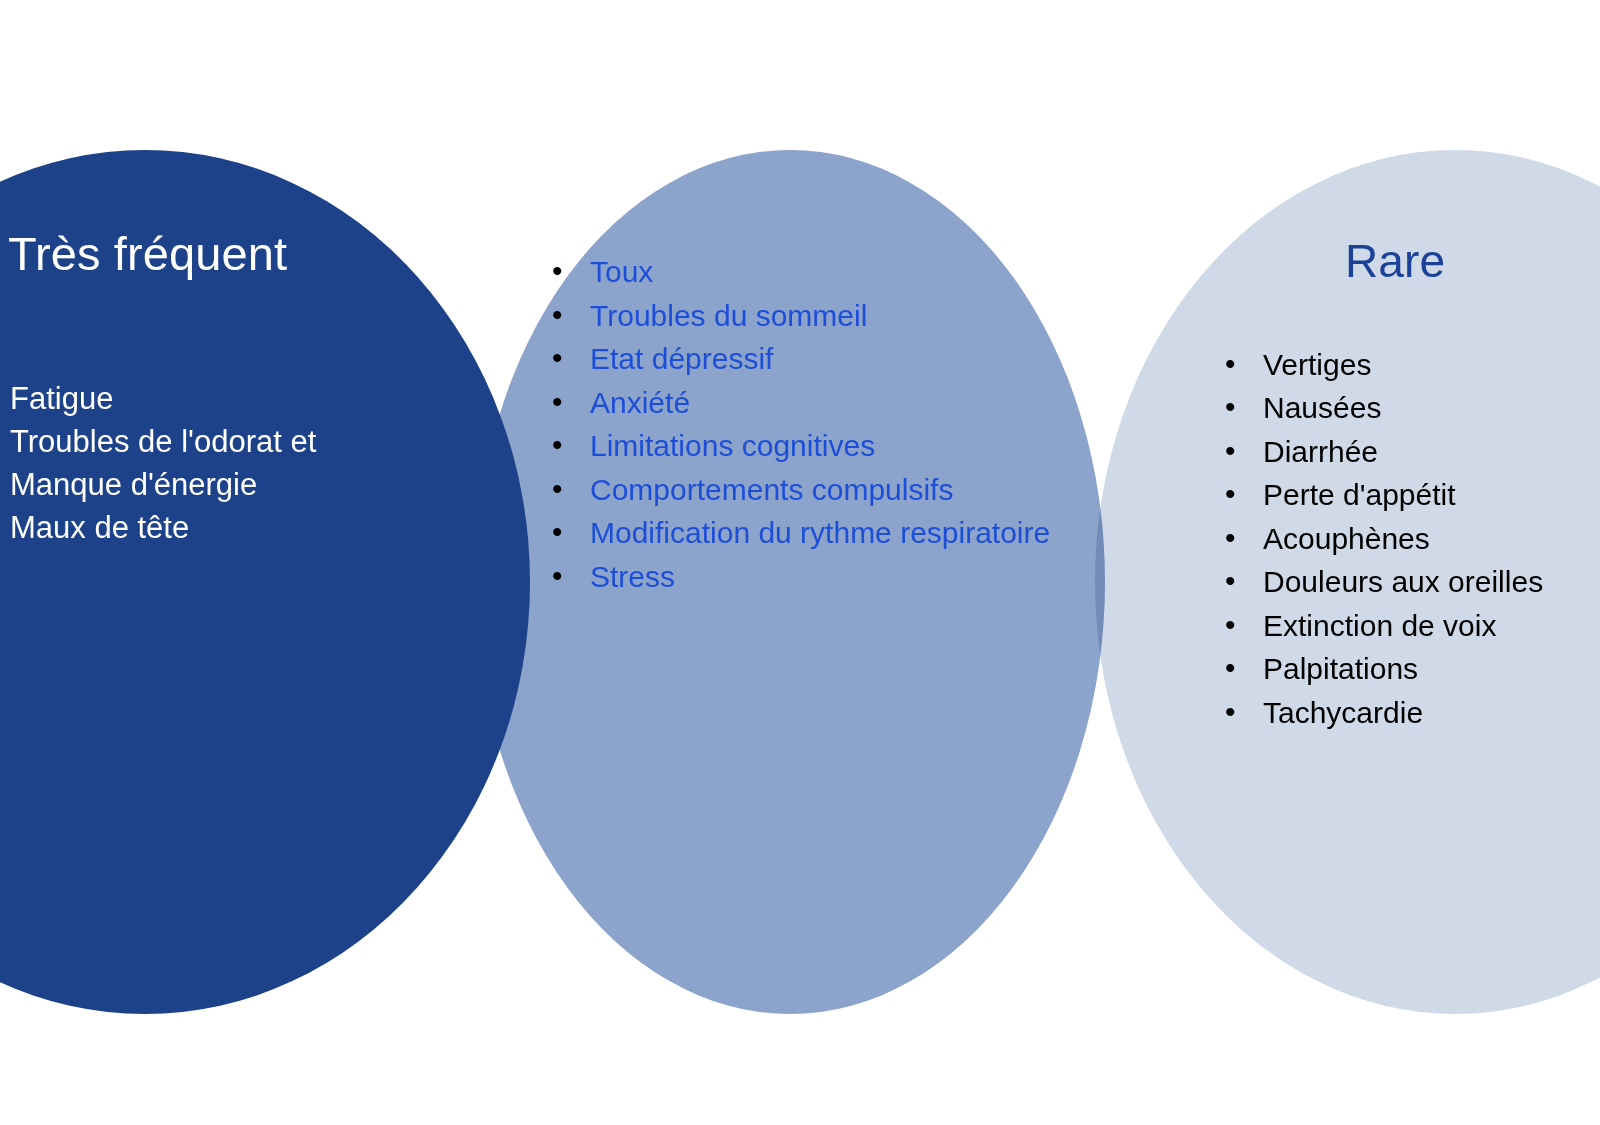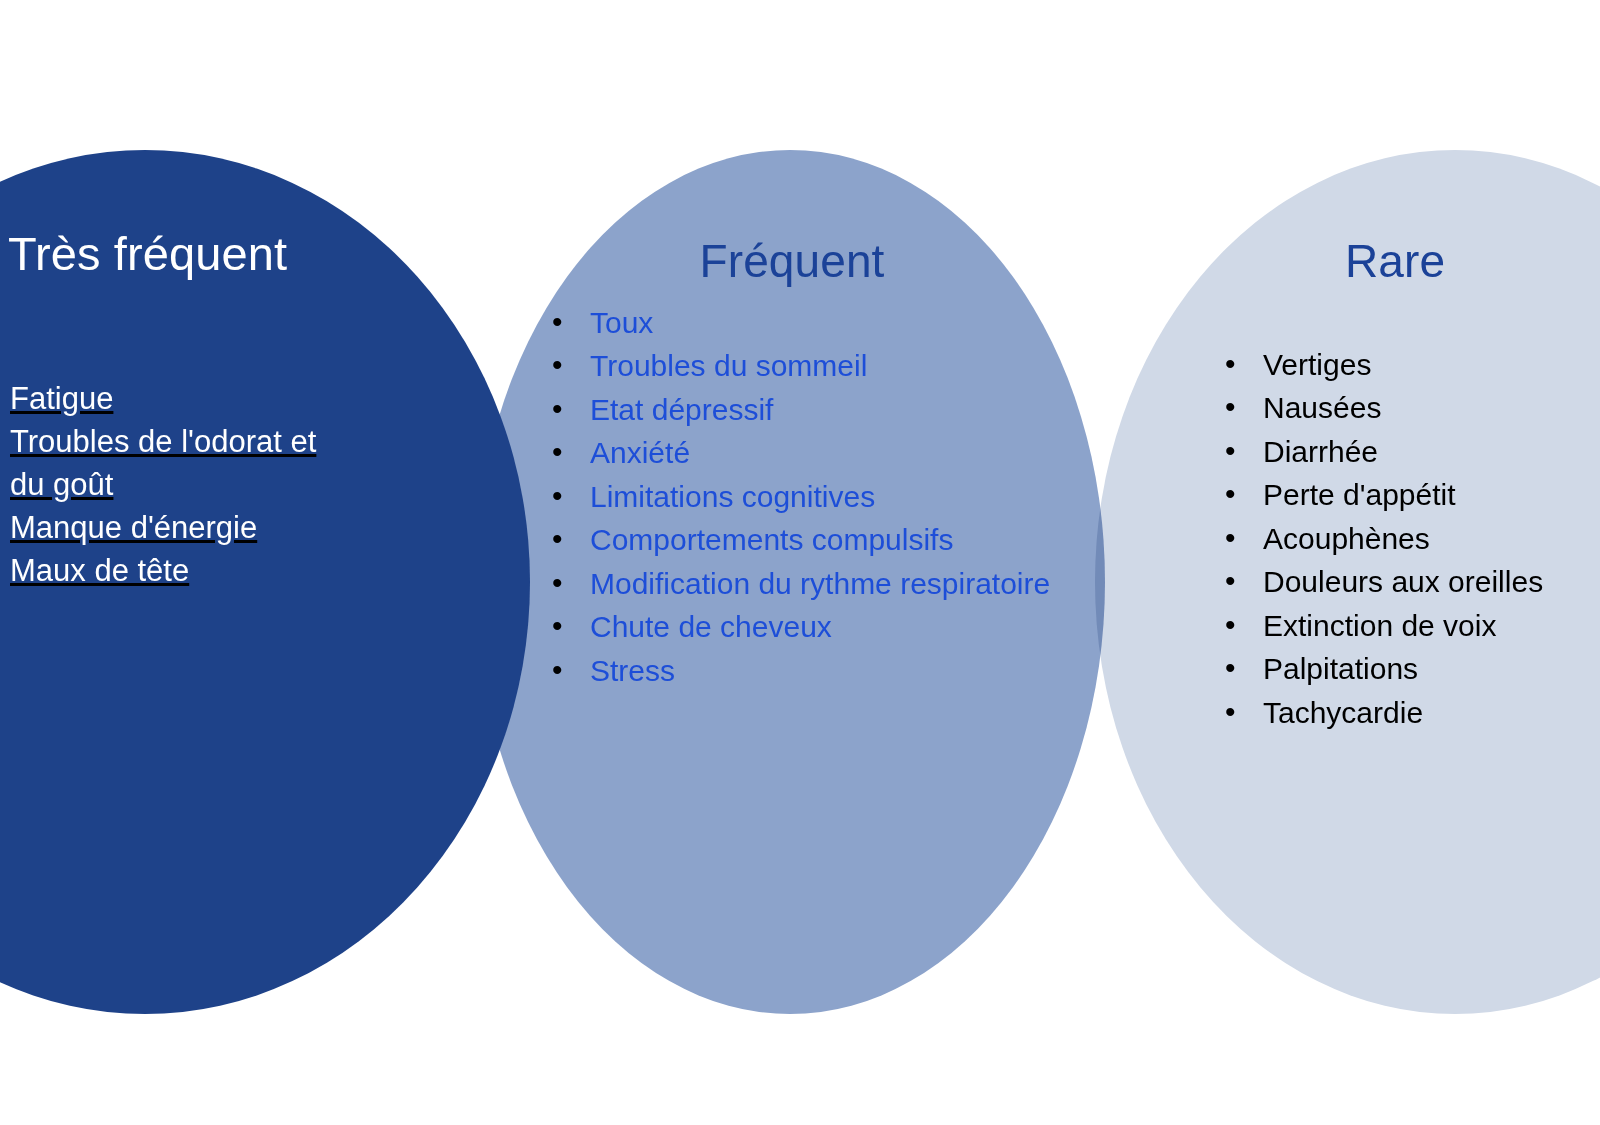--- a/index.html
+++ b/index.html
@@ -58,21 +58,20 @@
     color: #ffffff;
     text-align: left;
     padding-left: 8px;
   }
   #group-very-frequent .plain-list {
     list-style: none;
     margin: 0;
     padding: 0;
     margin-top: 97px;
     padding-left: 10px;
-    text-decoration: underline;
   }
   #group-very-frequent .plain-list li {
     font-size: 31px;
     line-height: 43px;
     color: #ffffff;
     white-space: nowrap;
   }
 
   
   #group-frequent {
@@ -159,37 +158,34 @@
     <ellipse cx="790" cy="582" rx="315" ry="432" fill="#8CA3CB" style="mix-blend-mode:multiply"></ellipse>
 
     <ellipse cx="145" cy="582" rx="385" ry="432" fill="#1E4289"></ellipse>
   </svg>
 
   <div class="group-text" id="group-very-frequent">
     <h2 class="group-title">Très fréquent</h2>
     <ul class="plain-list">
       <li>Fatigue</li>
       <li>Troubles de l'odorat et</li>
-      <li>du goût</li>
       <li>Manque d'énergie</li>
       <li>Maux de tête</li>
     </ul>
   </div>
 
   <div class="group-text" id="group-frequent">
-    <h2 class="group-title">Fréquent</h2>
     <ul class="bullet-list">
       <li>Toux</li>
       <li>Troubles du sommeil</li>
       <li>Etat dépressif</li>
       <li>Anxiété</li>
       <li>Limitations cognitives</li>
       <li>Comportements compulsifs</li>
       <li>Modification du rythme respiratoire</li>
-      <li>Chute de cheveux</li>
       <li>Stress</li>
     </ul>
   </div>
 
   <div class="group-text" id="group-rare">
     <h2 class="group-title">Rare</h2>
     <ul class="bullet-list">
       <li>Vertiges</li>
       <li>Nausées</li>
       <li>Diarrhée</li>

